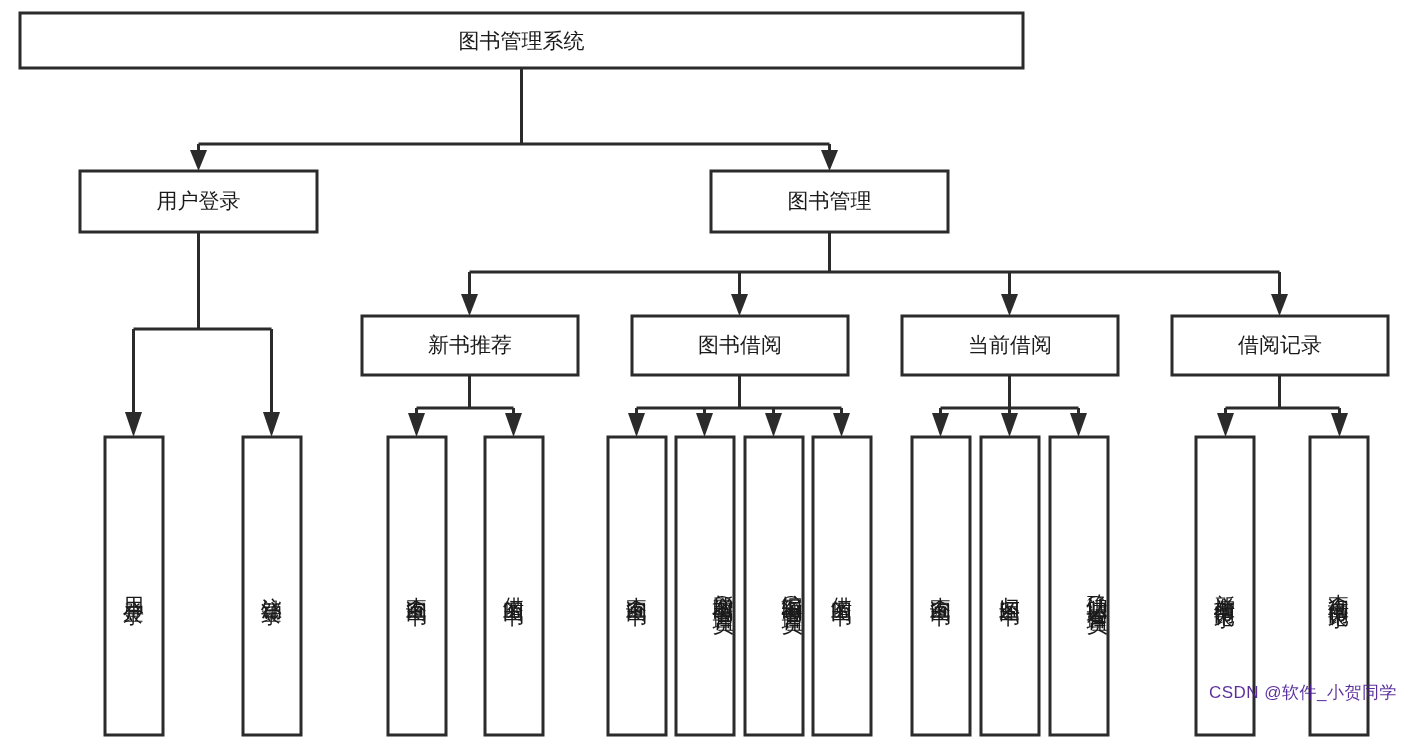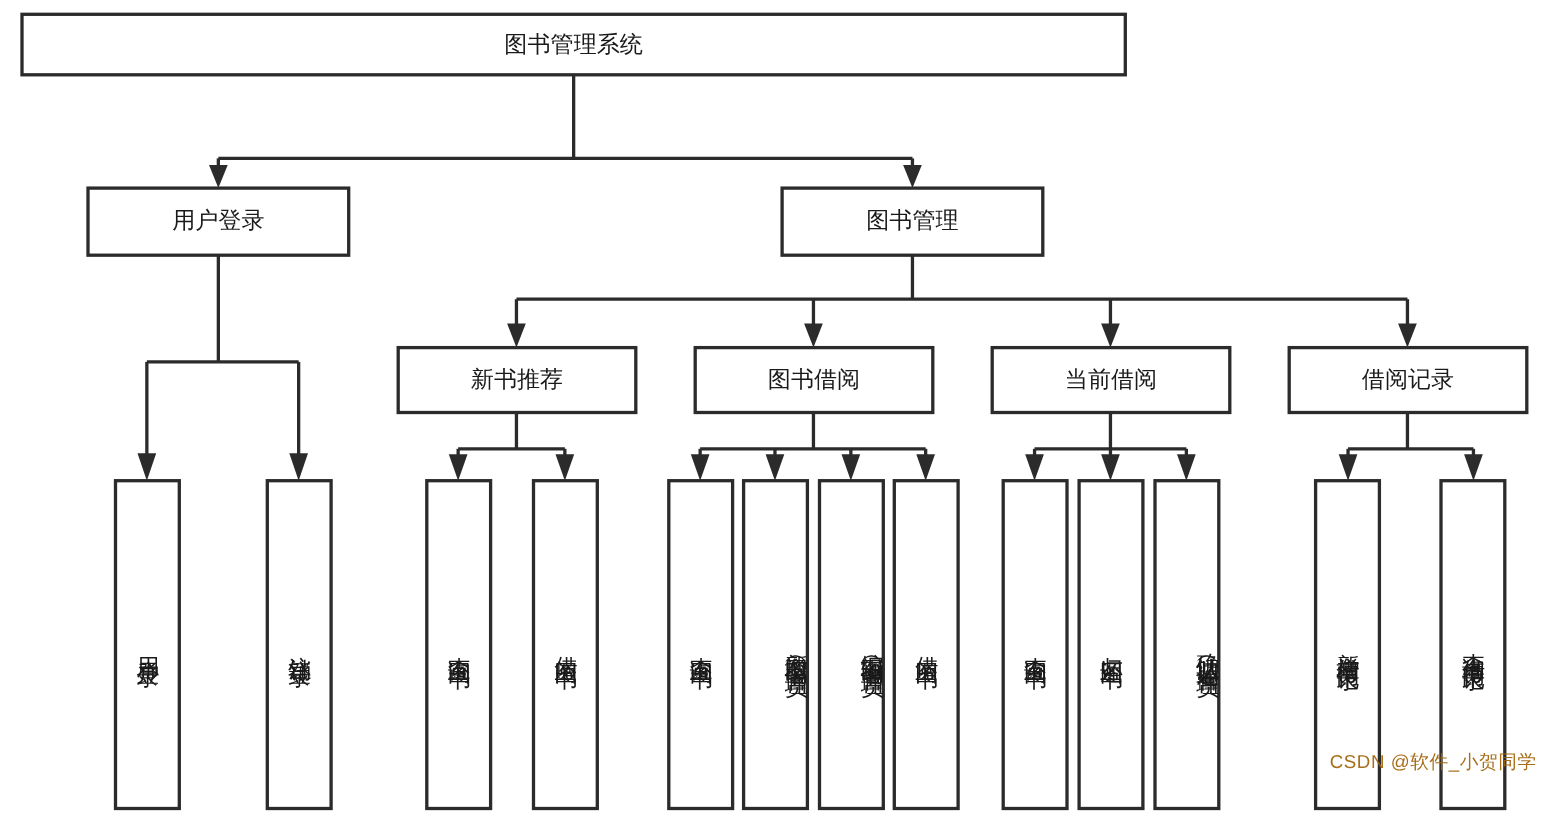--- a/index.html
+++ b/index.html
@@ -68,21 +68,21 @@
   }
   .vlabel.centered {
     align-items: center;
   }
   .watermark {
     position: absolute;
     right: 8px;
     bottom: 4px;
     font-family: "Liberation Sans", "DejaVu Sans", sans-serif;
     font-size: 17px;
-    color: #a16207;
+    color: #4c1d95;
     opacity: 0.92;
     white-space: nowrap;
     letter-spacing: 0.5px;
   }
 </style>
 </head>
 <body>
 
 <div id="diagram-root">
 

